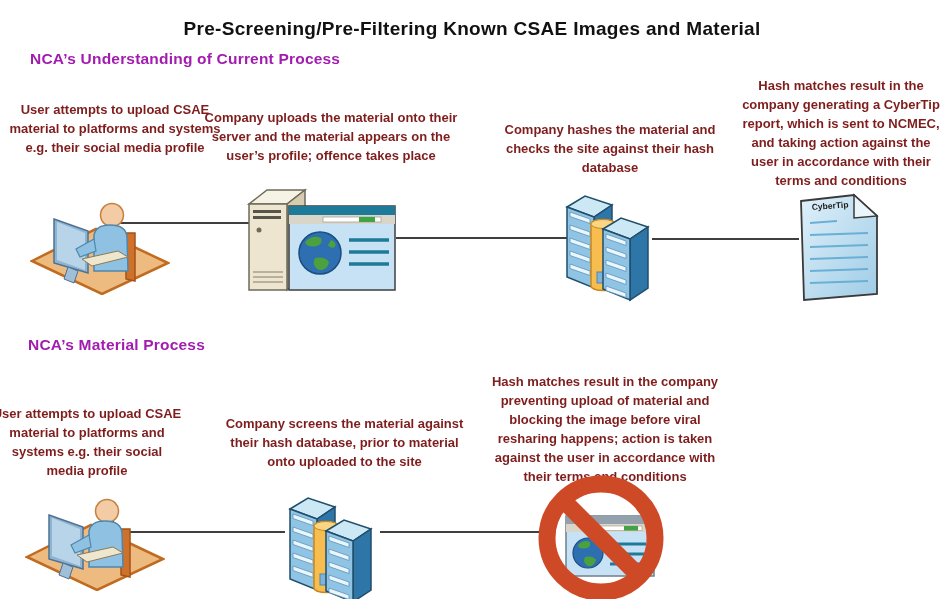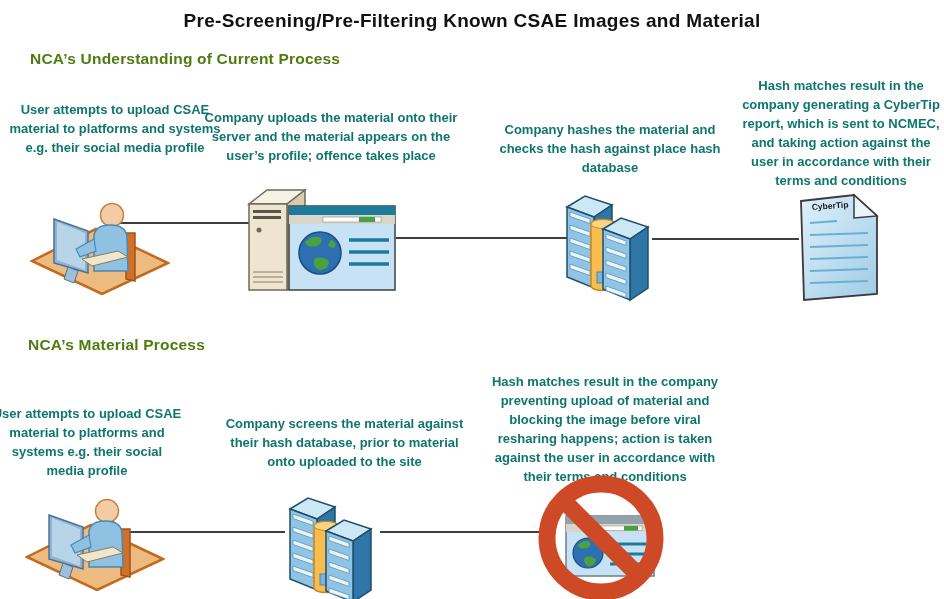--- a/index.html
+++ b/index.html
@@ -1,31 +1,31 @@
 <!DOCTYPE html>
 <html><head>
 <meta charset="utf-8">
 <style>
   html,body{margin:0;padding:0;background:#ffffff;}
   .canvas{
     position:relative;width:944px;height:599px;background:#ffffff;
     font-family:"Liberation Sans",sans-serif;color:#191919;overflow:hidden;
   }
   .title{
-    position:absolute;left:0;right:0;top:2px;margin:8px;text-align:center;
+    position:absolute;left:0;right:0;top:2px;margin:16px;text-align:center;
     font-size:19px;font-weight:700;letter-spacing:.3px;color:#111;
   }
   .section-heading{
-    position:absolute;margin:0;font-size:15.5px;font-weight:700;color:#4d7c0f;letter-spacing:.2px;
+    position:absolute;margin:0;font-size:15.5px;font-weight:700;color:#a21caf;letter-spacing:.2px;
   }
   .sh-current{left:30px;top:50px;}
   .sh-proposed{left:28px;top:336px;}
   .step-text{
     position:absolute;text-align:center;font-size:13px;font-weight:600;
-    line-height:19px;color:#0f766e;
+    line-height:19px;color:#7f1d1d;
   }
   .t1{left:6px;top:100px;width:218px;}
   .t2{left:200px;top:108px;width:262px;}
   .t3{left:490px;top:120px;width:240px;}
   .t4{left:737px;top:76px;width:208px;}
   .t5{left:-8px;top:404px;width:190px;}
   .t6{left:222px;top:414px;width:245px;}
   .t7{left:482px;top:372px;width:246px;}
   .icon{position:absolute;}
   .ic-person1{left:30px;top:193px;width:140px;height:102px;}
@@ -49,21 +49,21 @@
 <body>
 
 <div class="canvas">
 
   <h1 class="title">Pre-Screening/Pre-Filtering Known CSAE Images and Material</h1>
 
   <h2 class="section-heading sh-current">NCA’s Understanding of Current Process</h2>
 
   <div class="step-text t1">User attempts to upload CSAE material to platforms and systems e.g. their social media profile</div>
   <div class="step-text t2">Company uploads the material onto their server and the material appears on the user’s profile; offence takes place</div>
-  <div class="step-text t3">Company hashes the material and checks the hash against place hash database</div>
+  <div class="step-text t3">Company hashes the material and checks the site against their hash database</div>
   <div class="step-text t4">Hash matches result in the company generating a CyberTip report, which is sent to NCMEC, and taking action against the user in accordance with their terms and conditions</div>
 
   <div class="connector-v v1"></div>
   <div class="connector l1"></div>
   <div class="connector l2"></div>
   <div class="connector l3"></div>
 
   <svg class="icon ic-person1" viewBox="0 0 140 102">
     <polygon points="2,68 66,36 138,70 72,101" fill="#EDBB80" stroke="#C06B1F" stroke-width="2.5"></polygon>
     <polygon points="96,40 105,40 105,88 96,86" fill="#D0712A" stroke="#A3531A" stroke-width="1.5"></polygon>

